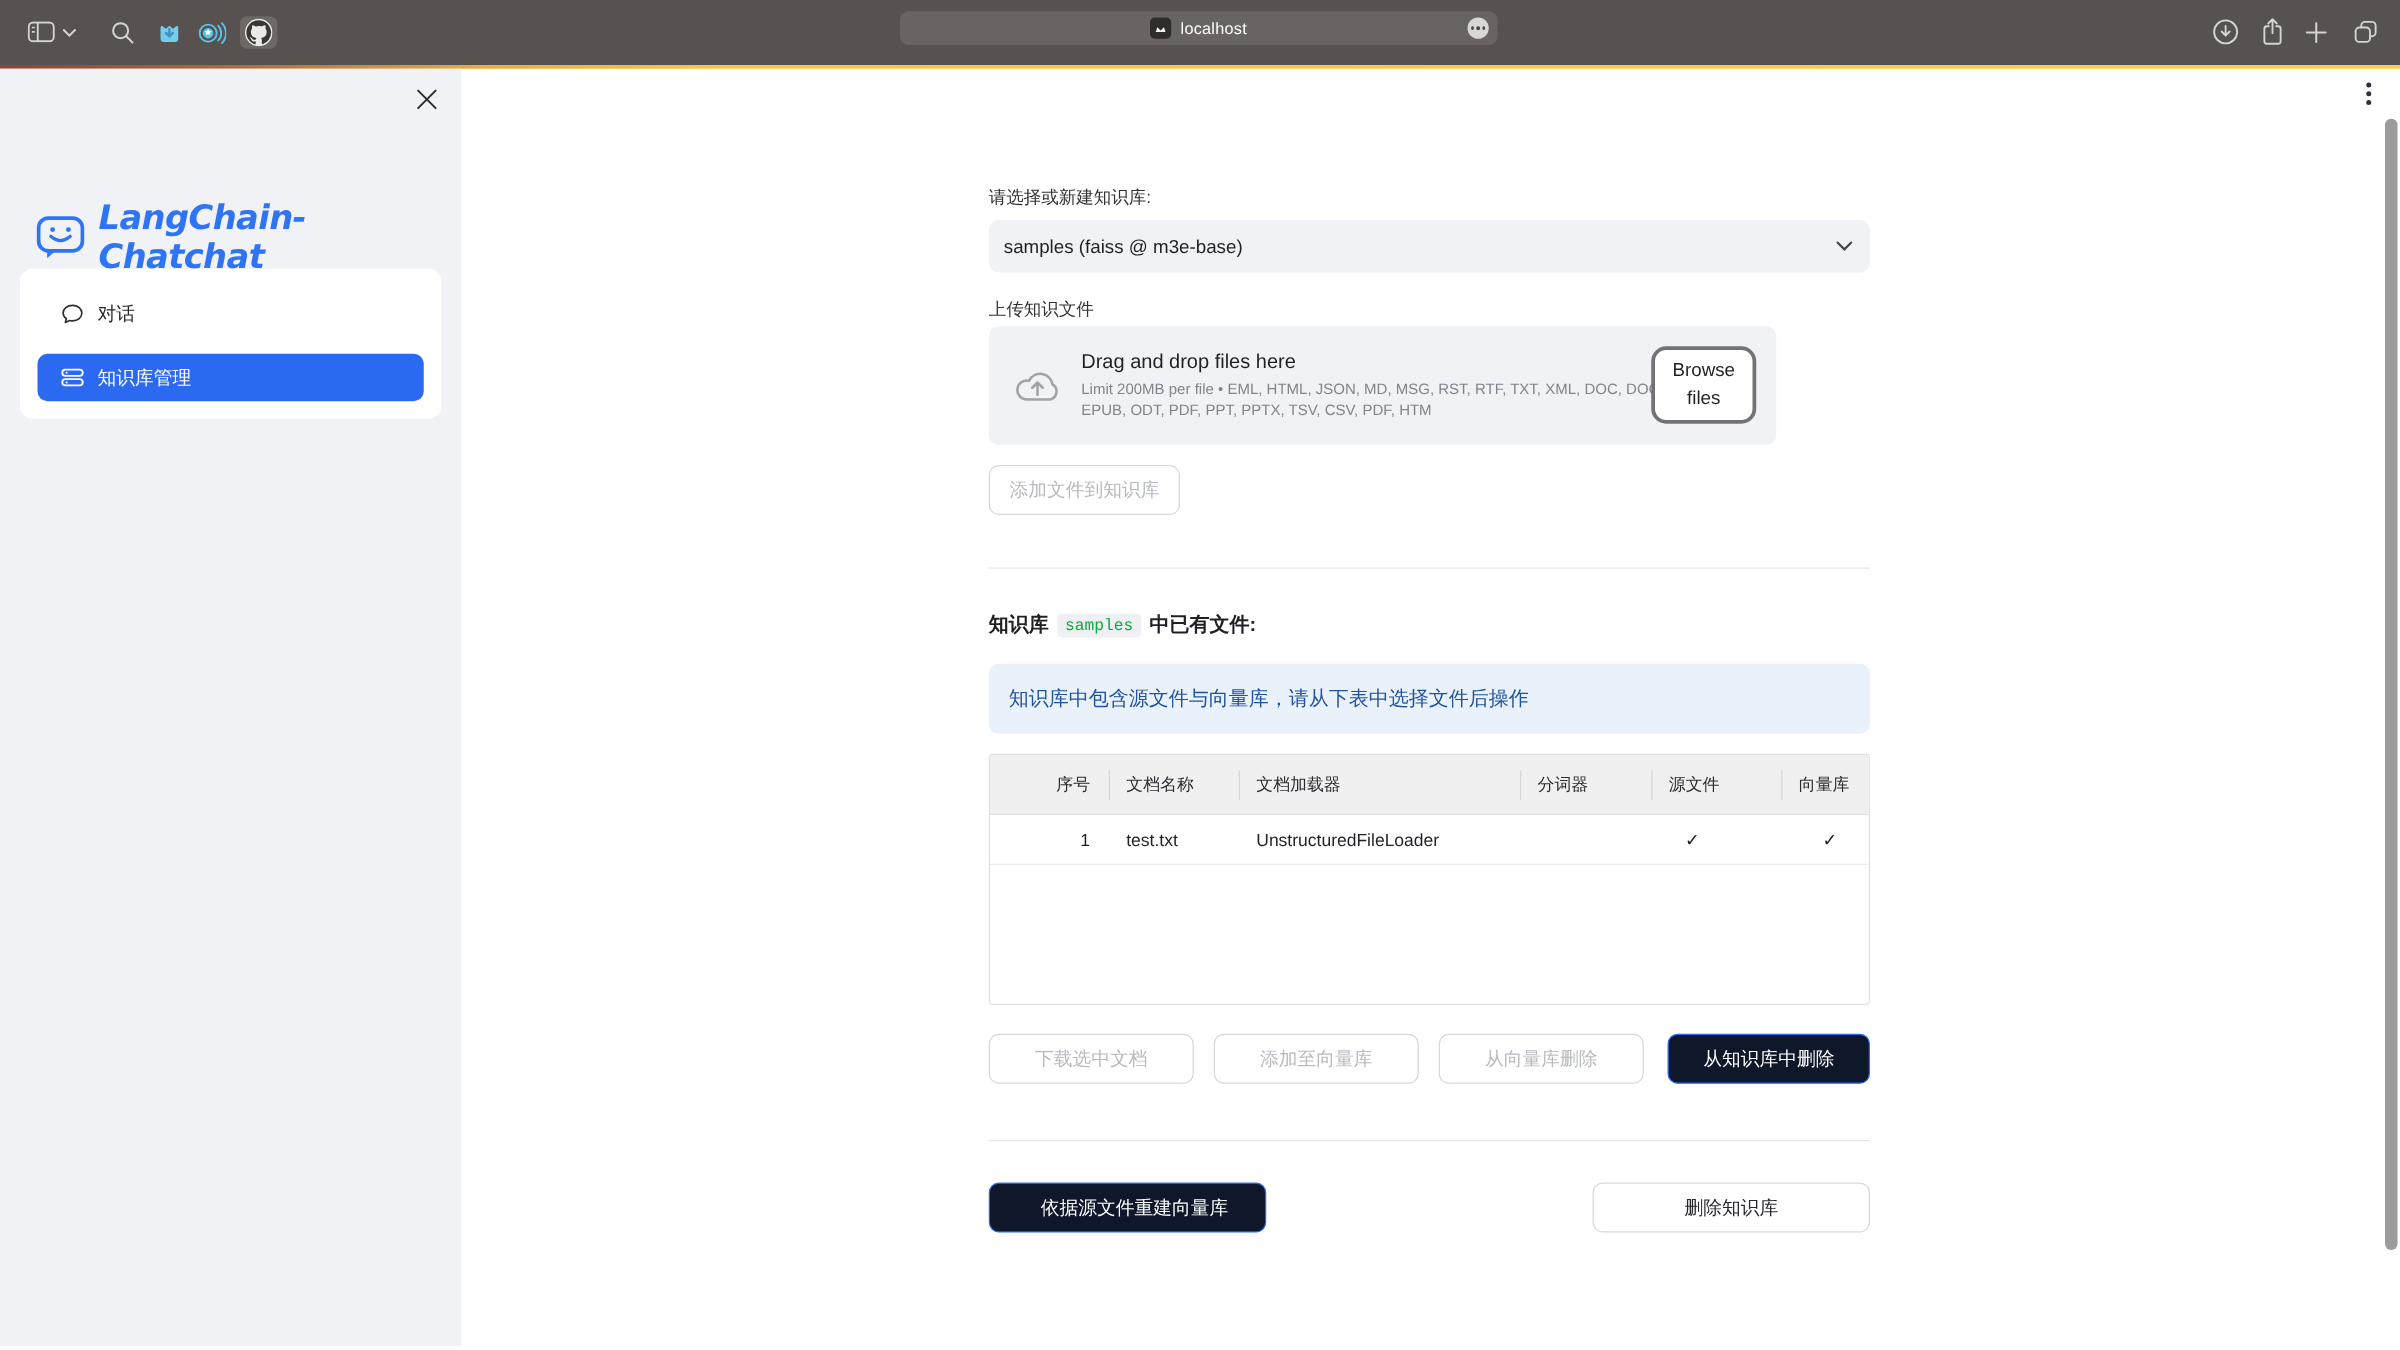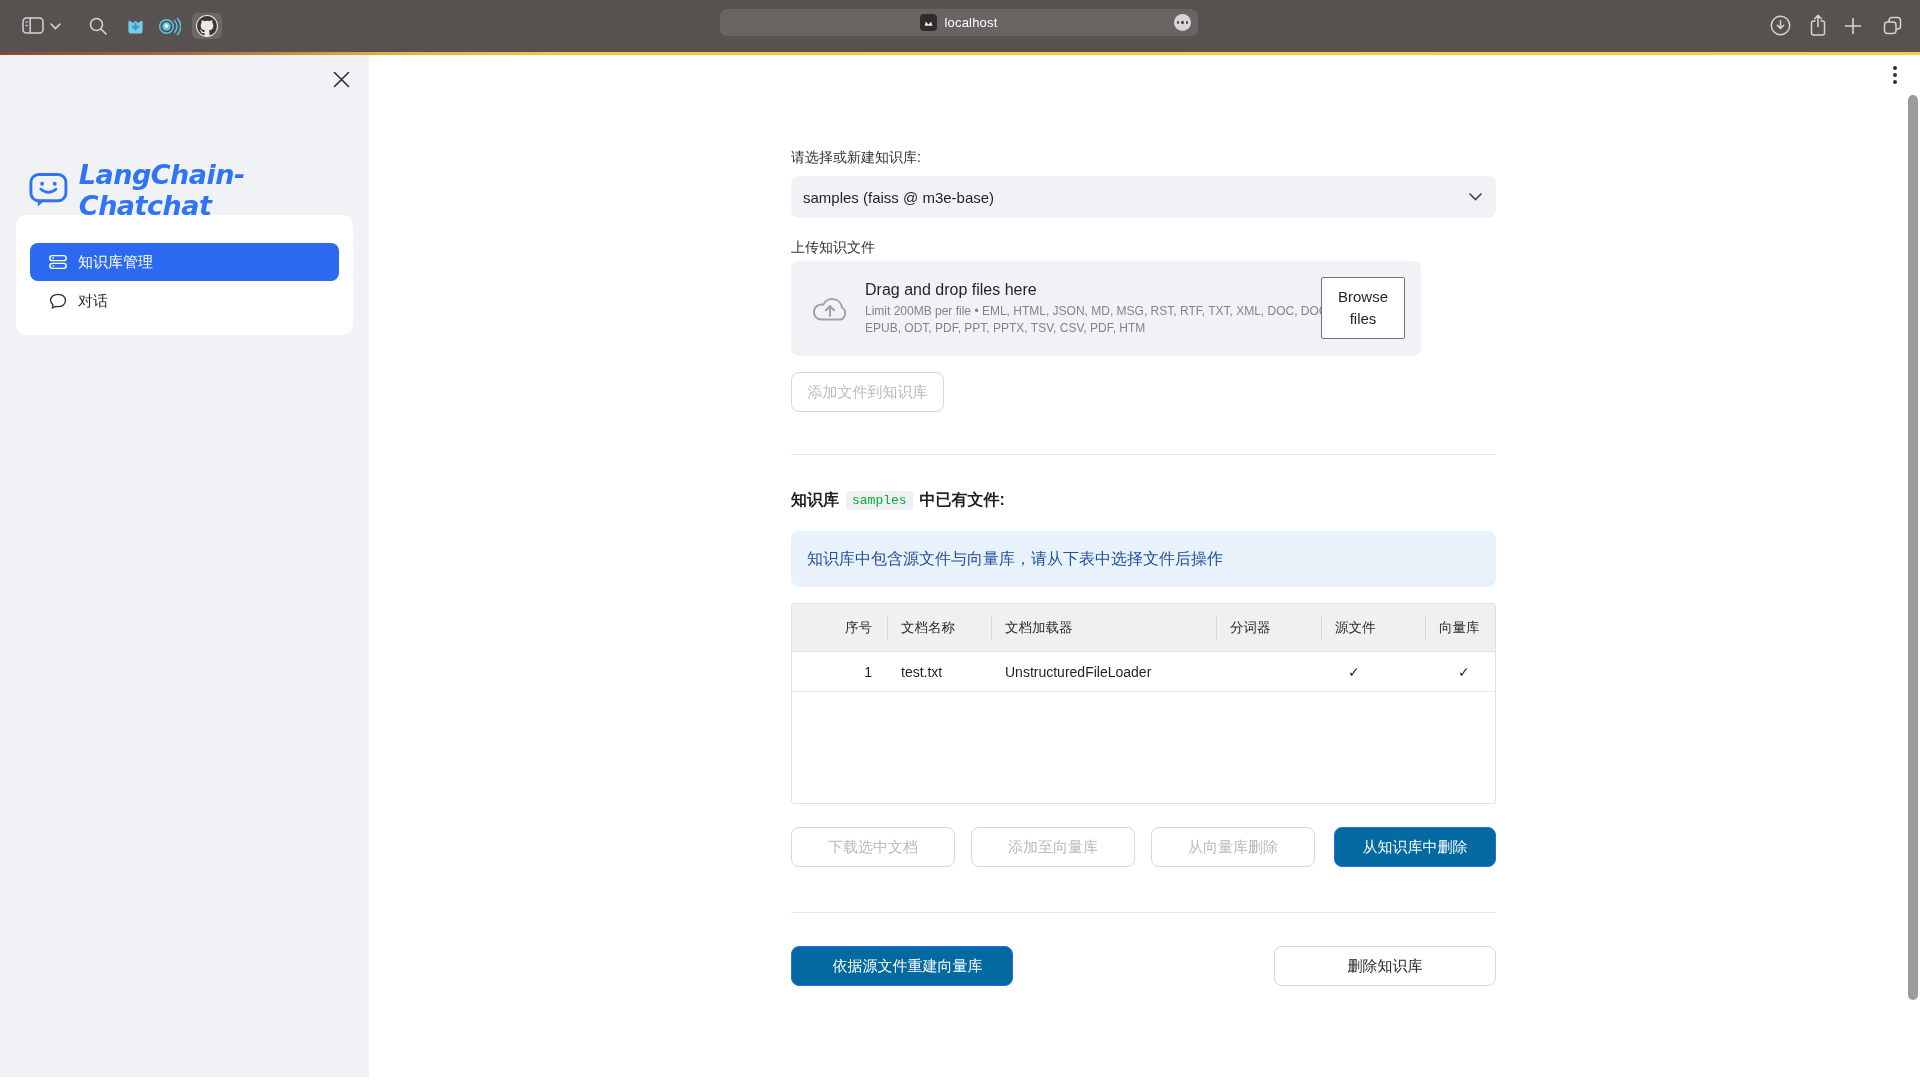--- a/index.html
+++ b/index.html
@@ -40,28 +40,28 @@
   .field-label { position:absolute; font-size:14px; color:#303238; }
   .selectbox { position:absolute; left:791px; top:176px; width:705px; height:42px; background:#f0f2f6; border-radius:8px;
     display:flex; align-items:center; padding:0 14px 0 12px; }
   .selectbox .val { font-size:15px; color:#1f2127; flex:1; }
 
   .uploader { position:absolute; left:791px; top:261px; width:630px; height:95px; background:#f0f2f6; border-radius:8px;
     display:flex; align-items:center; padding-left:20px; }
   .up-texts { margin-left:16px; width:500px; }
   .up-title { font-size:16px; color:#1f2127; margin-bottom:4px; }
   .up-limit { font-size:12px; line-height:17px; color:#82848d; }
-  .browse-btn { position:absolute; right:16px; top:16px; width:84px; height:62px; background:#ffffff; border:1px solid #737373;
-    border-radius:2px; font-size:15px; color:#1f2127; display:flex; align-items:center; justify-content:center; text-align:center;
+  .browse-btn { position:absolute; right:16px; top:16px; width:84px; height:62px; background:#ffffff; border:3px solid #737373;
+    border-radius:12px; font-size:15px; color:#1f2127; display:flex; align-items:center; justify-content:center; text-align:center;
     line-height:22px; padding:0 8px; }
 
   .btn { position:absolute; height:40px; border-radius:8px; font-size:15px; display:flex; align-items:center; justify-content:center; }
   .btn.disabled { background:#ffffff; border:1px solid #d6d8dd; color:#b8bac1; }
   .btn.secondary { background:#ffffff; border:1px solid #d6d8dd; color:#26282e; }
-  .btn.primary { background:#0369a1; border:1px solid #2b6af0; color:#ffffff; }
+  .btn.primary { background:#0f172a; border:1px solid #2b6af0; color:#ffffff; }
 
   .divider { position:absolute; left:791px; width:705px; height:1px; background:#e7e8ea; }
 
   .kb-heading { position:absolute; left:791px; top:490px; display:flex; align-items:center; gap:7px;
     font-size:16px; font-weight:600; color:#1e2025; }
   .kb-heading code { font-family:"Liberation Mono", monospace; font-size:13px; color:#09ab3b; background:#eef0f3;
     padding:2px 6px; border-radius:4px; font-weight:400; }
 
   .info-banner { position:absolute; left:791px; top:531px; width:705px; height:56px; background:#e9f2fb; border-radius:8px;
     display:flex; align-items:center; padding-left:16px; font-size:16px; font-weight:500; color:#20529e; }
@@ -183,34 +183,34 @@
       <rect x="3" y="4" width="36" height="27" rx="8" fill="none" stroke="#2f74f5" stroke-width="3"></rect>
       <path d="M10 30 L10 37 L18 30" fill="#2f74f5"></path>
       <circle cx="14.5" cy="13.5" r="2" fill="#2f74f5"></circle>
       <circle cx="27.5" cy="13.5" r="2" fill="#2f74f5"></circle>
       <path d="M13 19 Q21 26 29 19" fill="none" stroke="#2f74f5" stroke-width="2.6" stroke-linecap="round"></path>
     </svg>
     <span class="logo-text">LangChain-Chatchat</span>
   </div>
 
   <div class="nav-card">
+    <div class="nav-item">
+      <svg width="20" height="20" viewBox="0 0 24 24">
+        <path d="M12 4 C6.8 4 3 7.2 3 11.2 c0 2.2 1.2 4.1 3 5.4 L5.2 20.4 l4.1-1.9 c.86.2 1.77.3 2.7.3 5.2 0 9-3.2 9-7.4 S17.2 4 12 4z" fill="none" stroke="#2c2e33" stroke-width="1.6" stroke-linejoin="round"></path>
+      </svg>
+      <span>对话</span>
+    </div>
     <div class="nav-item active">
       <svg width="20" height="20" viewBox="0 0 22 22">
         <rect x="2" y="4" width="18" height="5.5" rx="2.75" fill="none" stroke="#ffffff" stroke-width="1.6"></rect>
         <rect x="2" y="12.5" width="18" height="5.5" rx="2.75" fill="none" stroke="#ffffff" stroke-width="1.6"></rect>
         <circle cx="5.8" cy="6.8" r="0.9" fill="#ffffff"></circle>
         <circle cx="5.8" cy="15.3" r="0.9" fill="#ffffff"></circle>
       </svg>
       <span>知识库管理</span>
-    </div>
-    <div class="nav-item">
-      <svg width="20" height="20" viewBox="0 0 24 24">
-        <path d="M12 4 C6.8 4 3 7.2 3 11.2 c0 2.2 1.2 4.1 3 5.4 L5.2 20.4 l4.1-1.9 c.86.2 1.77.3 2.7.3 5.2 0 9-3.2 9-7.4 S17.2 4 12 4z" fill="none" stroke="#2c2e33" stroke-width="1.6" stroke-linejoin="round"></path>
-      </svg>
-      <span>对话</span>
     </div>
   </div>
 
 </div>
 
 <div class="kebab">
     <i></i>
     <i></i>
     <i></i>
   </div>

